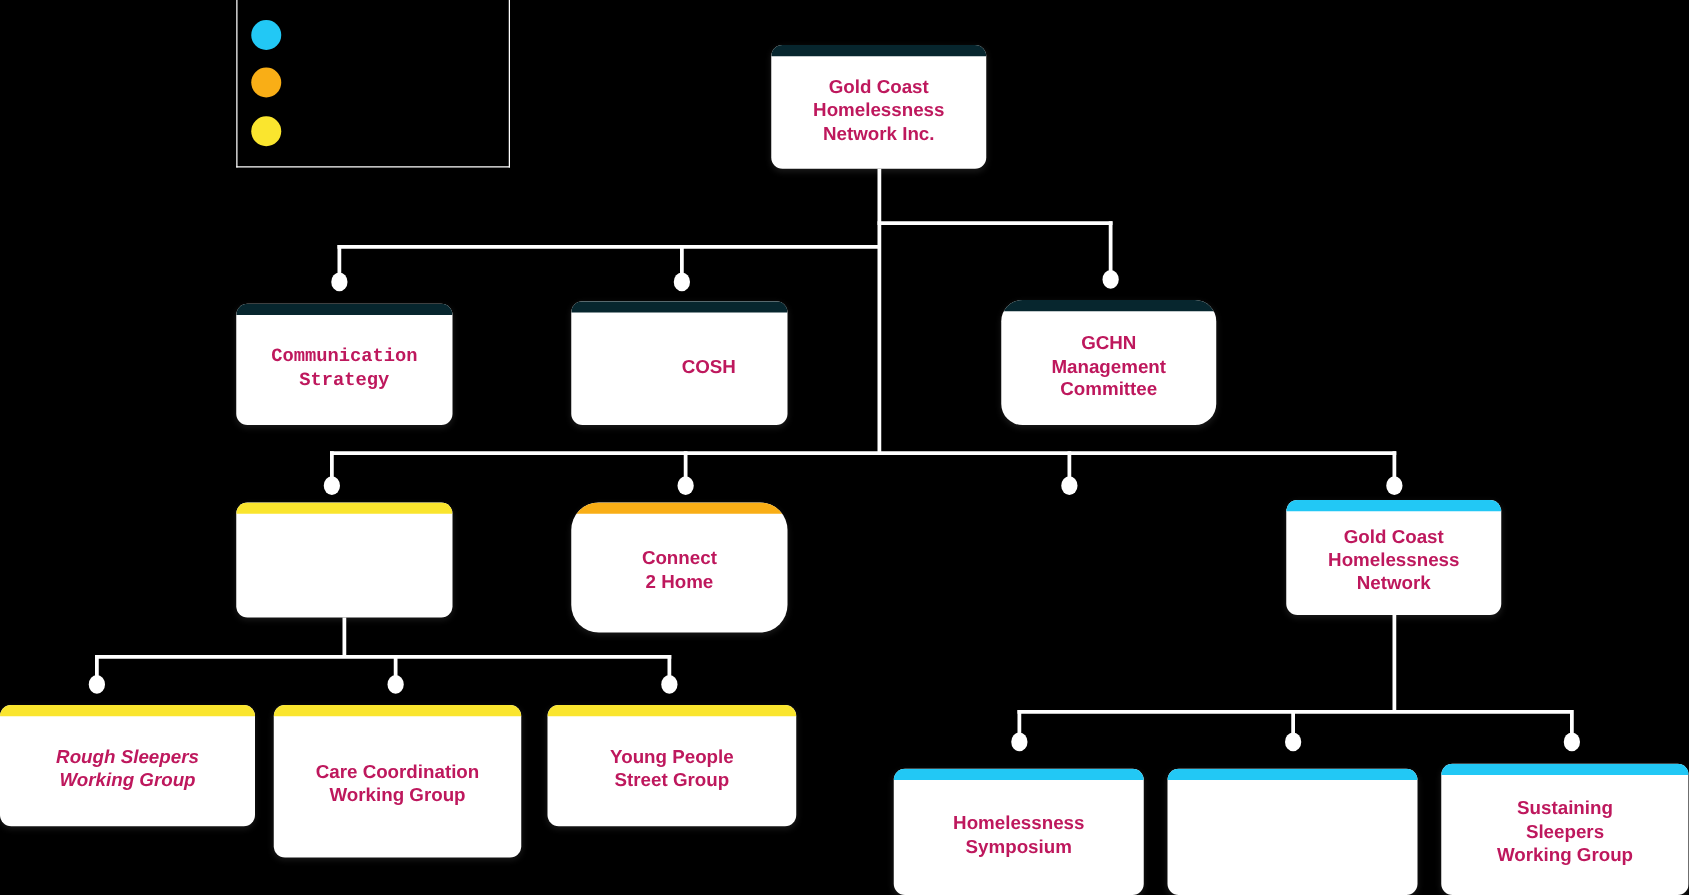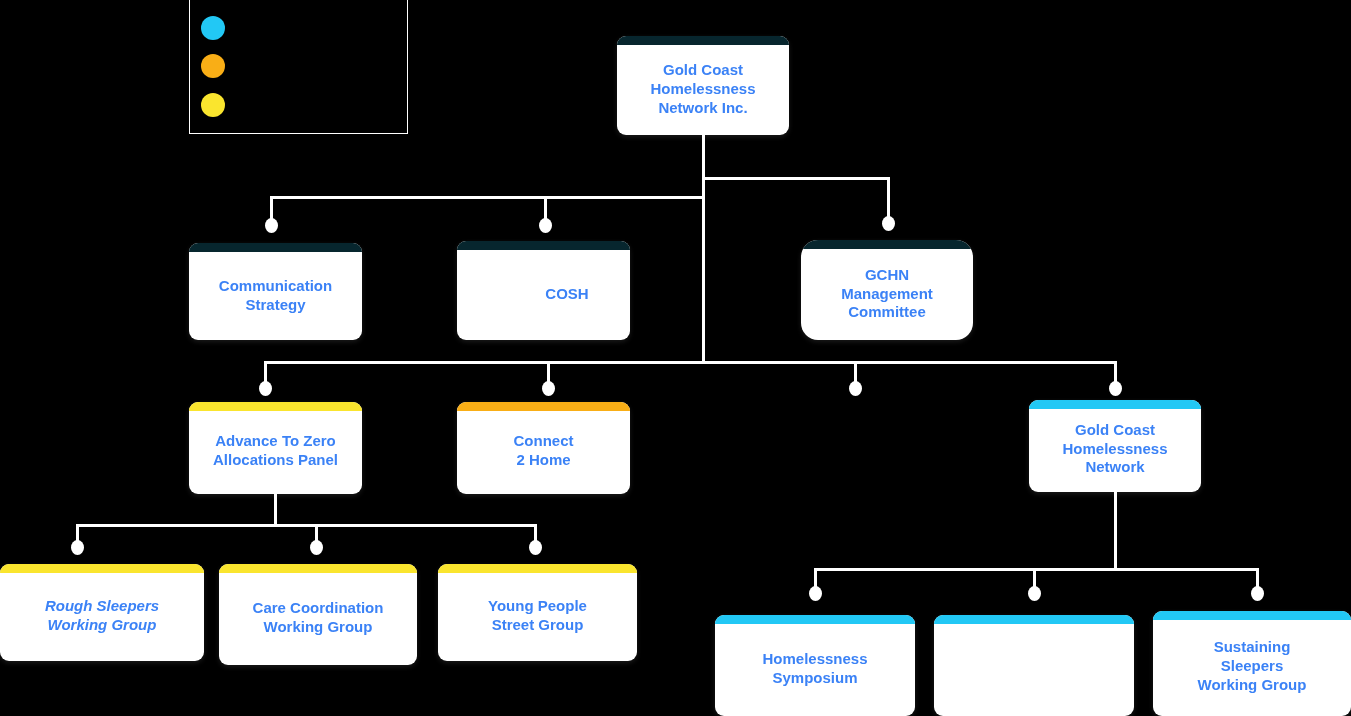--- a/index.html
+++ b/index.html
@@ -77,21 +77,21 @@
     box-shadow: 0 2px 5px rgba(255,255,255,0.10);
   }
   .node .bar {
     position: absolute;
     top: 0;
     left: 0;
     right: 0;
     height: 9px;
   }
   .node .label {
-    color: #3b82f6;
+    color: #be185d;
     font-size: 15px;
     font-weight: bold;
     line-height: 1.25;
     padding: 10px 8px 4px 8px;
     white-space: pre-line;
   }
   .node.navy .label { padding-top: 12px; }
 </style>
 </head>
 <body>
@@ -153,65 +153,63 @@
   <div class="line vline" style="left:1256px; top:568px; height:24px;"></div>
   <div class="dot" style="left:1251px; top:586px;"></div>
 
   <div class="node navy" style="left:617px; top:36px; width:172px; height:99px;">
     <span class="bar" style="background:#07262E;"></span>
     <span class="label">Gold Coast
 Homelessness
 Network Inc.</span>
   </div>
 
-  <div class="node navy" style="left:189px; top:243px; width:173px; height:97px;">
+  <div class="node navy" style="left:189px; top:243px; width:173px; height:97px;font-family:Liberation Mono, monospace;">
     <span class="bar" style="background:#07262E;"></span>
     <span class="label">Communication
 Strategy</span>
   </div>
 
   <div class="node navy" style="left:457px; top:241px; width:173px; height:99px;padding-left:47px;">
     <span class="bar" style="background:#07262E;"></span>
     <span class="label">COSH</span>
   </div>
 
   <div class="node navy" style="left:801px; top:240px; width:172px; height:100px;border-radius:17px;">
     <span class="bar" style="background:#07262E;"></span>
     <span class="label">GCHN
 Management
 Committee</span>
   </div>
 
   <div class="node" style="left:189px; top:402px; width:173px; height:92px;">
     <span class="bar" style="background:#FAE52E;"></span>
-    <span class="label">Advance To Zero
-Allocations Panel</span>
-  </div>
-
-  <div class="node" style="left:457px; top:402px; width:173px; height:92px;">
+  </div>
+
+  <div class="node" style="left:457px; top:402px; width:173px; height:104px;border-radius:22px;">
     <span class="bar" style="background:#F9AE16;"></span>
     <span class="label">Connect
 2 Home</span>
   </div>
 
 
   <div class="node" style="left:1029px; top:400px; width:172px; height:92px;">
     <span class="bar" style="background:#22C8F5;"></span>
     <span class="label">Gold Coast
 Homelessness
 Network</span>
   </div>
 
   <div class="node" style="left:0px; top:564px; width:204px; height:97px;font-style:italic;">
     <span class="bar" style="background:#FAE52E;"></span>
     <span class="label">Rough Sleepers
 Working Group</span>
   </div>
 
-  <div class="node" style="left:219px; top:564px; width:198px; height:101px;">
+  <div class="node" style="left:219px; top:564px; width:198px; height:122px;">
     <span class="bar" style="background:#FAE52E;"></span>
     <span class="label">Care Coordination
 Working Group</span>
   </div>
 
   <div class="node" style="left:438px; top:564px; width:199px; height:97px;">
     <span class="bar" style="background:#FAE52E;"></span>
     <span class="label">Young People
 Street Group</span>
   </div>

